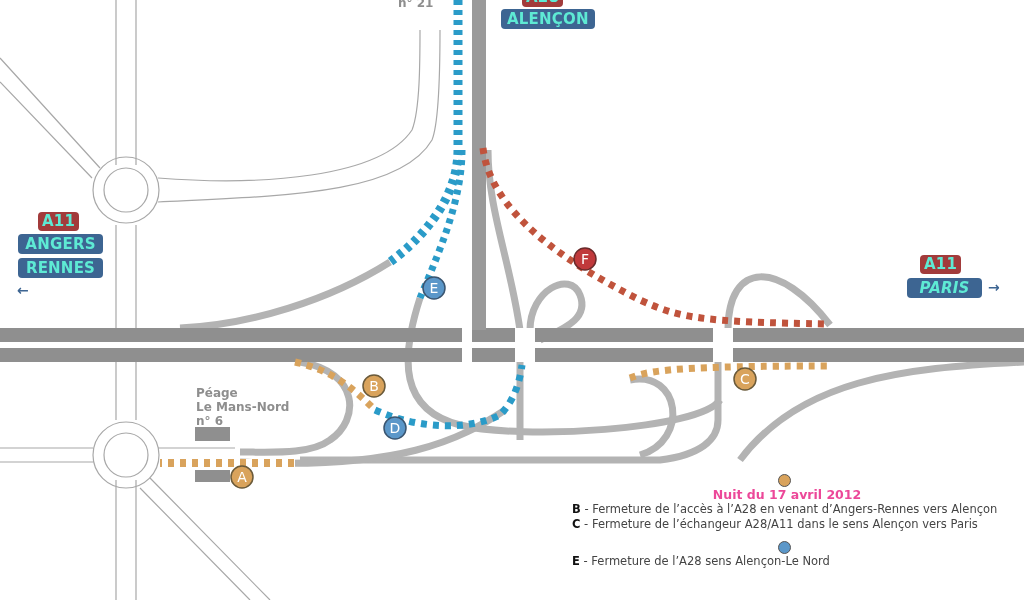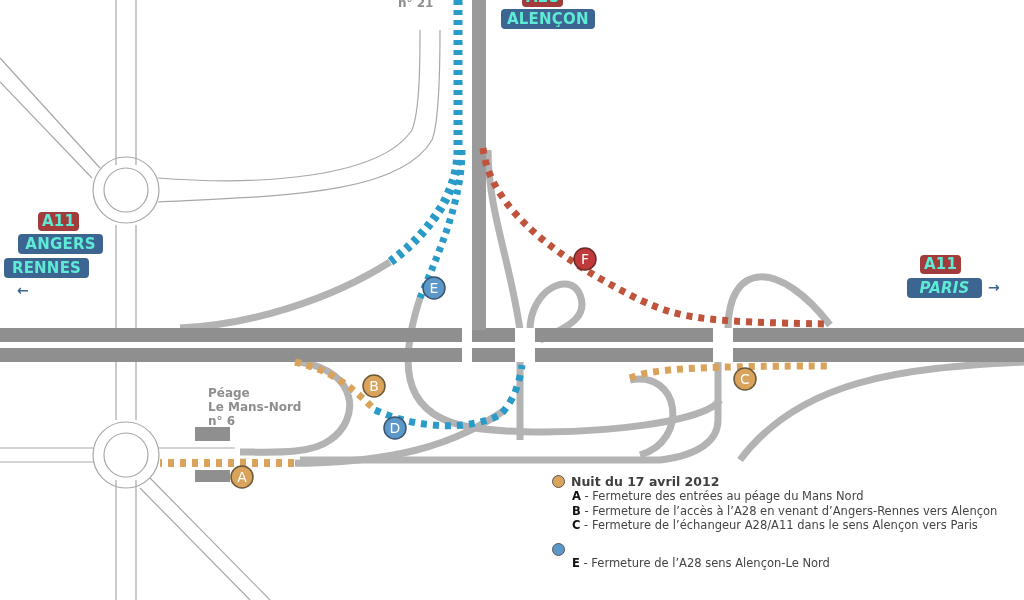--- a/index.html
+++ b/index.html
@@ -5,21 +5,21 @@
   html, body { margin: 0; padding: 0; background: #ffffff; }
   body { width: 1024px; height: 600px; overflow: hidden; position: relative; font-family: "DejaVu Sans", sans-serif; }
   #map { position: absolute; left: 0; top: 0; width: 1024px; height: 600px; }
   .sign { position: absolute; color: #5eead4; font-family: "DejaVu Sans", sans-serif; font-weight: bold; text-align: center; border-radius: 4px; letter-spacing: 0.2px; }
   .sign-red { background: #a23b3b; font-size: 15px; line-height: 19px; padding: 0 4px; }
   .sign-blue { background: #3d6592; font-size: 15px; line-height: 20px; padding: 0 6px; }
   .arrow { position: absolute; color: #3d6592; font-size: 14px; font-weight: bold; }
   .label-grey { position: absolute; color: #8e8e8e; font-weight: bold; font-size: 12px; line-height: 14px; }
   .legend { position: absolute; left: 552px; top: 474px; width: 470px; font-family: "DejaVu Sans", sans-serif; color: #333; }
   .legend-group { margin-bottom: 10px; }
-  .legend-head { display: flex; align-items: center; font-weight: bold; font-size: 12.5px; color: #404040; line-height: 15px; }
+  .legend-head { display: flex; align-items: center; font-weight: bold; font-size: 12.5px; color: #ec4899; line-height: 15px; flex-direction: column; }
   .legend-dot { width: 13px; height: 13px; border-radius: 50%; border: 1.5px solid #555; margin-right: 6px; box-sizing: border-box; }
   .legend-item { font-size: 11.5px; line-height: 14.5px; padding-left: 20px; color: #444; white-space: nowrap; }
   .legend-item b { color: #111; }
 </style>
 </head>
 <body>
 
 <svg id="map" viewBox="0 0 1024 600" xmlns="http://www.w3.org/2000/svg">
   <defs>
     <pattern id="pOrange" width="12" height="12" patternUnits="userSpaceOnUse">
@@ -114,40 +114,39 @@
       <text x="585" y="264" text-anchor="middle" fill="#fff" font-size="14" font-family="DejaVu Sans, sans-serif">F</text>
     </g>
 </svg>
 
 <div class="label-grey" style="left:398px; top:-4px; font-size:12px;">n° 21</div>
 <div class="sign sign-red" style="left:522px; top:-12px;">A28</div>
 <div class="sign sign-blue" style="left:501px; top:9px;">ALENÇON</div>
 
 <div class="sign sign-red" style="left:38px; top:212px;">A11</div>
 <div class="sign sign-blue" style="left:18px; top:234px; width:73px;">ANGERS</div>
-<div class="sign sign-blue" style="left:4px; top:258px; width:73px;text-align:center;">RENNES</div>
+<div class="sign sign-blue" style="left:18px; top:258px; width:73px;text-align:center;">RENNES</div>
 <div class="arrow" style="left:17px; top:282px;">←</div>
 
 <div class="sign sign-red" style="left:920px; top:255px;">A11</div>
 <div class="sign sign-blue" style="left:907px; top:278px; width:63px;font-style:italic;">PARIS</div>
 <div class="arrow" style="left:988px; top:279px;">→</div>
 
-<div class="label-grey" style="left:196px; top:386px;margin-left:12px;">
+<div class="label-grey" style="left:196px; top:386px;">
   <div>Péage</div>
   <div>Le Mans-Nord</div>
   <div>n° 6</div>
 </div>
 
 <div class="legend">
   <div class="legend-group">
     <div class="legend-head">
         <span class="legend-dot" style="background:#d9a35c;"></span>
         <span>Nuit du 17 avril 2012</span>
       </div>
-    <div class="legend-item"><b>A</b><span> - Fermeture des entrées au péage du Mans Nord</span></div>
     <div class="legend-item"><b>B</b><span> - Fermeture de l’accès à l’A28 en venant d’Angers-Rennes vers Alençon</span></div>
     <div class="legend-item"><b>C</b><span> - Fermeture de l’échangeur A28/A11 dans le sens Alençon vers Paris</span></div>
   </div>
   <div class="legend-group">
     <div class="legend-head">
         <span class="legend-dot" style="background:#5b97c9;"></span>
       </div>
     <div class="legend-item"><b>E</b><span> - Fermeture de l’A28 sens Alençon-Le Nord</span></div>
   </div>
 </div>

